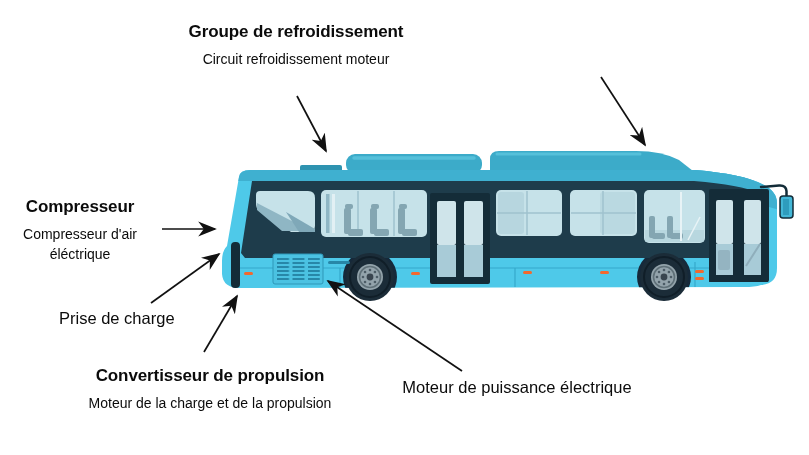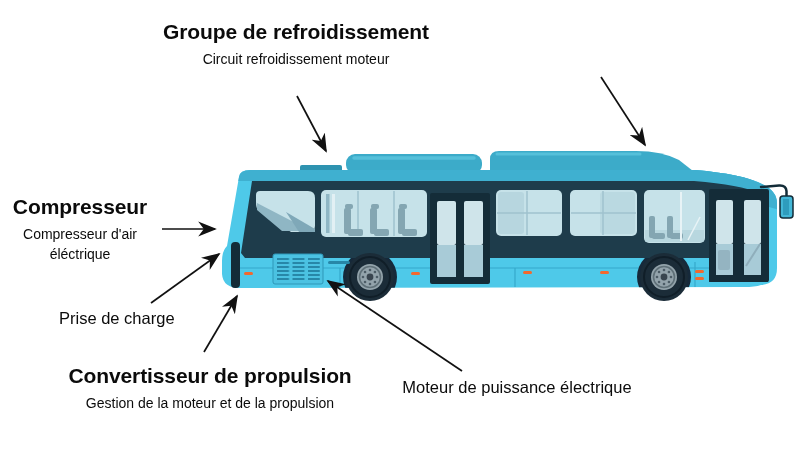--- a/index.html
+++ b/index.html
@@ -3,21 +3,21 @@
 <meta charset="utf-8">
 <style>
   html,body{margin:0;padding:0;background:#fff;}
   .canvas{
     position:relative;width:809px;height:455px;background:#ffffff;overflow:hidden;
     font-family:"Liberation Sans","DejaVu Sans",sans-serif;color:#0b0b0b;
   }
   .bus-svg,.arrow-svg{position:absolute;left:0;top:0;width:809px;height:455px;}
   .label-block{position:absolute;text-align:center;transform:translateX(-50%);white-space:nowrap;}
   .label-left{position:absolute;white-space:nowrap;margin-left:36px;}
-  .lbl-title{font-size:21px;font-weight:700;line-height:21px;letter-spacing:-0.1px;margin-bottom:7px;}
+  .lbl-title{font-size:17px;font-weight:700;line-height:21px;letter-spacing:-0.1px;margin-bottom:7px;}
   .lbl-sub{font-size:14px;font-weight:500;line-height:20px;}
   .lbl-single{font-size:16.5px;font-weight:500;line-height:20px;}
 </style>
 </head>
 <body>
 
 <div class="canvas">
 
   <svg class="bus-svg" viewBox="0 0 809 455">
     <defs>
@@ -193,18 +193,18 @@
   <div class="label-block" style="left:80px;top:196px">
     <div class="lbl-title">Compresseur</div>
     <div class="lbl-sub">Compresseur d'air</div>
     <div class="lbl-sub">éléctrique</div>
   </div>
 
   <div class="label-left lbl-single" style="left:23px;top:308px">Prise de charge</div>
 
   <div class="label-block" style="left:210px;top:365px">
     <div class="lbl-title">Convertisseur de propulsion</div>
-    <div class="lbl-sub">Gestion de la moteur et de la propulsion</div>
+    <div class="lbl-sub">Moteur de la charge et de la propulsion</div>
   </div>
 
   <div class="label-block lbl-single" style="left:517px;top:377px">Moteur de puissance électrique</div>
 
 </div>
 
 </body></html>

